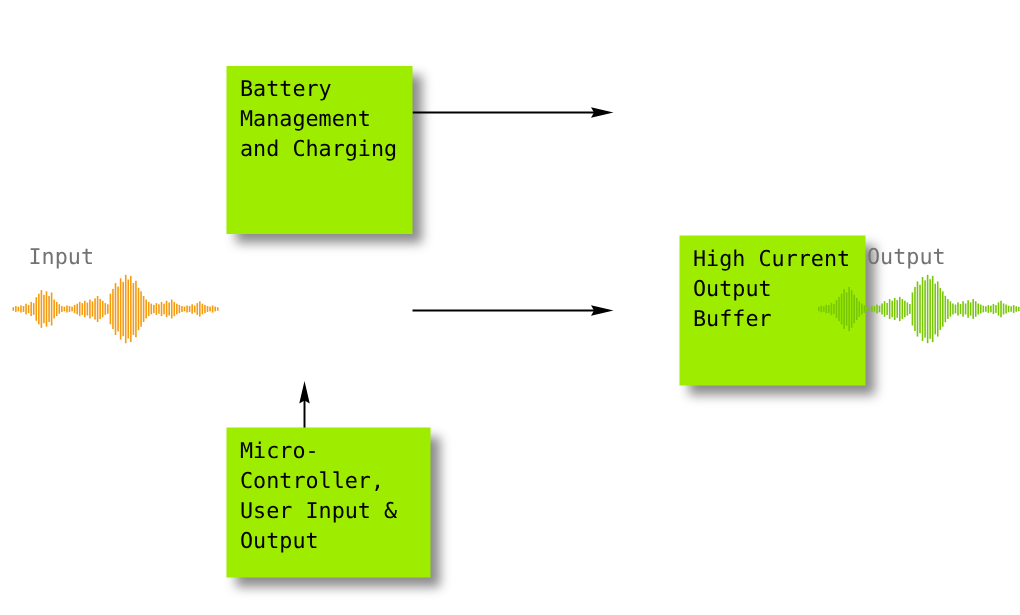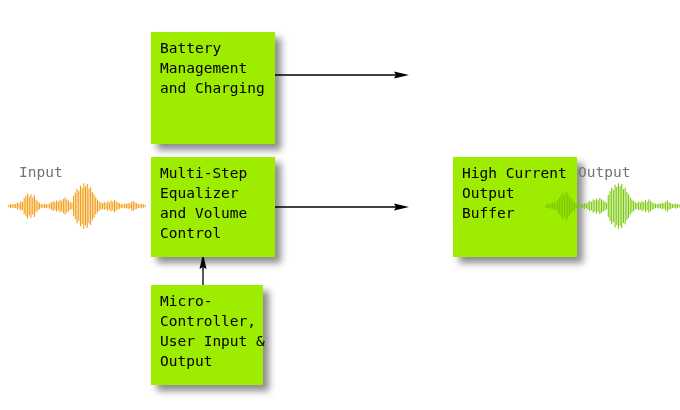--- a/index.html
+++ b/index.html
@@ -62,41 +62,35 @@
   <svg class="conn" style="left:270px; top:192px; width:145px; height:30px;" viewBox="0 0 145 30">
     <line x1="5" y1="15" x2="132" y2="15" stroke="#000000" stroke-width="1.3"></line>
     <polygon points="139,15 124,11.5 126,15 124,18.5" fill="#000000"></polygon>
   </svg>
 
   <svg class="conn" style="left:192px; top:252px; width:22px; height:40px;" viewBox="0 0 22 40">
     <line x1="11" y1="38" x2="11" y2="8" stroke="#000000" stroke-width="1.3"></line>
     <polygon points="11,2 7.5,17 11,15 14.5,17" fill="#000000"></polygon>
   </svg>
 
-  <div class="block" style="left:151px; top:32px; width:124px; height:112px;padding-left:24px;">
+  <div class="block" style="left:151px; top:44px; width:124px; height:112px;padding-left:24px;">
     <div class="block-text">Battery
 Management
 and Charging</div>
   </div>
 
 
-  <div class="block" style="left:151px; top:157px; width:124px; height:100px;">
-    <div class="block-text">Multi-Step
-Equalizer
-and Volume
-Control</div>
-  </div>
 
   <div class="block" style="left:409px; top:157px; width:124px; height:100px;margin-left:44px;">
     <div class="block-text">High Current
 Output
 Buffer</div>
   </div>
 
-  <div class="block" style="left:151px; top:285px; width:112px; height:100px;text-decoration:underline;">
+  <div class="block" style="left:151px; top:285px; width:136px; height:100px;text-decoration:underline;">
     <div class="block-text">Micro-
 Controller,
 User Input &amp;
 Output</div>
   </div>
 
   <div class="edge-label" style="left:19px; top:163px;">Input</div>
   <svg class="wave" id="input-waveform" style="left:8px; top:182px; width:138px; height:48px;" viewBox="0 0 138 48" preserveAspectRatio="none">
       <rect x="0.32" y="22.82" width="1.06" height="2.36" fill="#f59b10"></rect>
       <rect x="2.03" y="22.03" width="1.06" height="3.93" fill="#f59b10"></rect>

